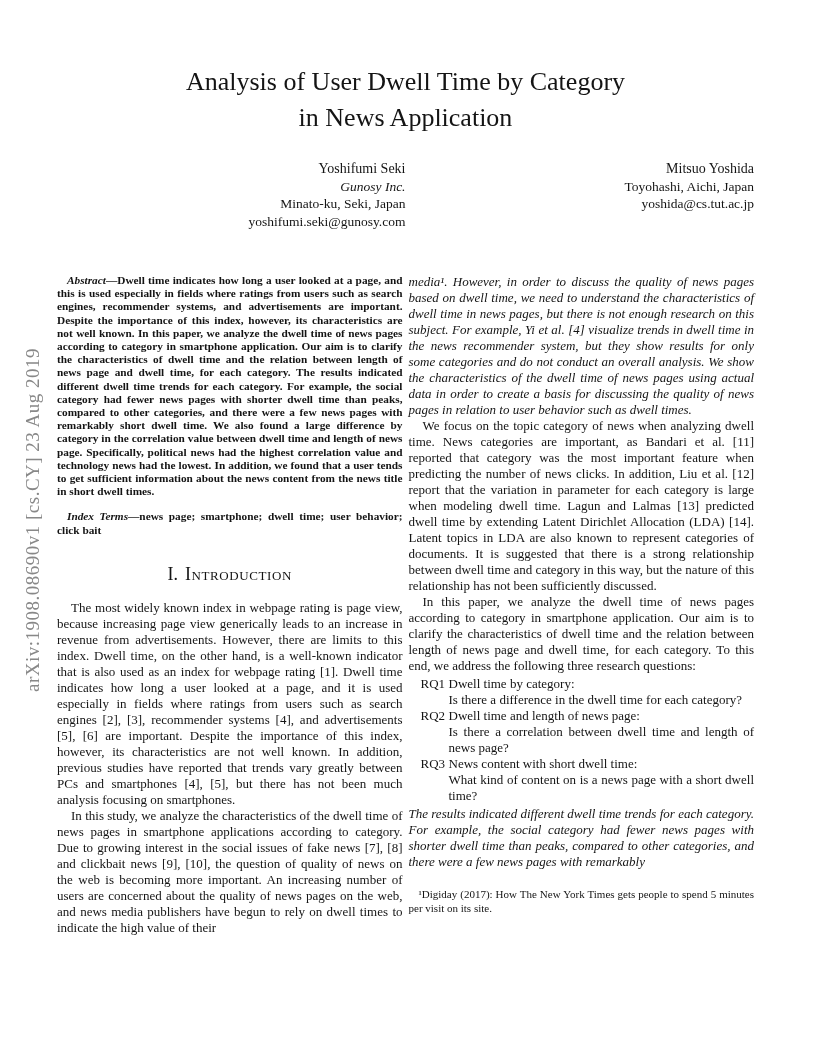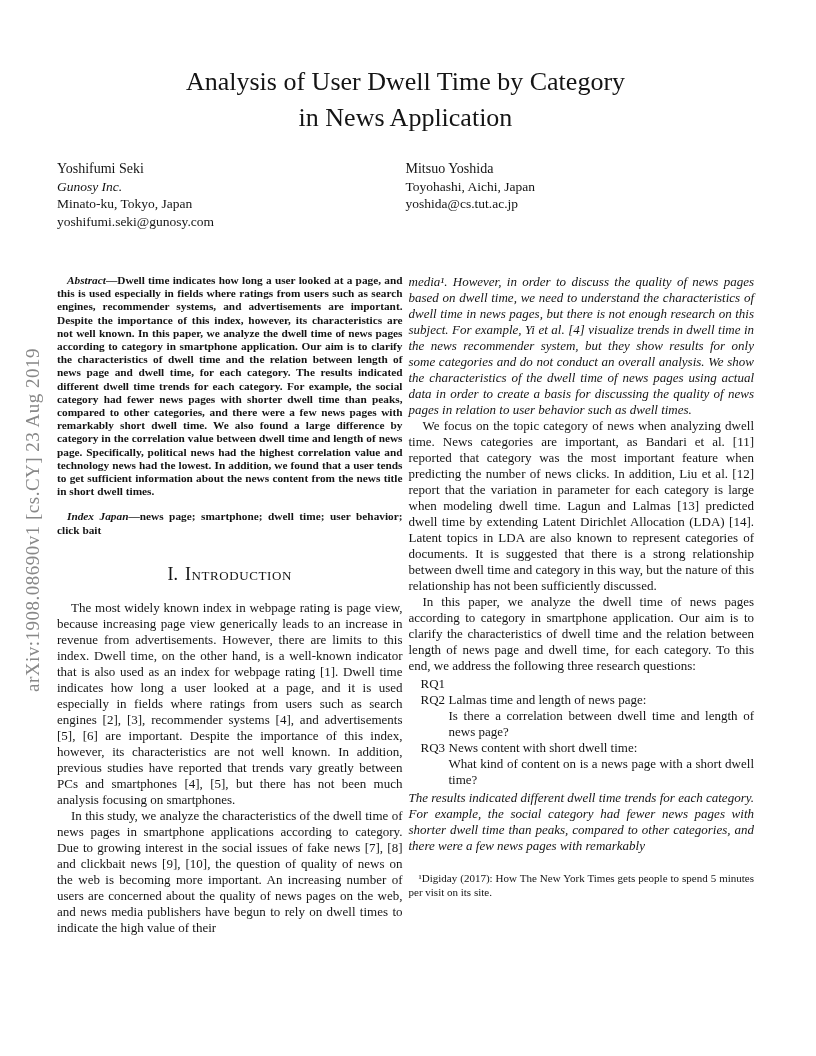--- a/index.html
+++ b/index.html
@@ -37,21 +37,21 @@
     line-height: 36px;
     font-weight: normal;
   }
   .paper-title span { display: block; }
   .authors-row {
     display: flex;
     margin-top: 24px;
   }
   .author-block {
     flex: 1 1 50%;
-    text-align: left;
+    text-align: right;
     font-size: 13.5px;
     line-height: 17.5px;
   }
   .author-name { font-size: 14px; }
   .author-affiliation { font-style: italic; }
   .columns {
     display: flex;
     gap: 6px;
     margin-top: 44px;
   }
@@ -117,56 +117,60 @@
 
     <h1 class="paper-title">
       <span>Analysis of User Dwell Time by Category</span>
       <span>in News Application</span>
     </h1>
 
     <div class="authors-row">
       <div class="author-block">
         <div class="author-name">Yoshifumi Seki</div>
         <div class="author-affiliation">Gunosy Inc.</div>
-        <div class="author-address">Minato-ku, Tokyo, Japan</div>
+        <div class="author-address">Minato-ku, Seki, Japan</div>
         <div class="author-email">yoshifumi.seki@gunosy.com</div>
       </div>
       <div class="author-block">
         <div class="author-name">Mitsuo Yoshida</div>
         <div class="author-address">Toyohashi, Aichi, Japan</div>
         <div class="author-email">yoshida@cs.tut.ac.jp</div>
       </div>
     </div>
 
     <div class="columns">
 
       <div class="col">
         <p class="abstract"><span class="lead-italic">Abstract</span><span>—Dwell time indicates how long a user looked at a page, and this is used especially in fields where ratings from users such as search engines, recommender systems, and advertisements are important. Despite the importance of this index, however, its characteristics are not well known. In this paper, we analyze the dwell time of news pages according to category in smartphone application. Our aim is to clarify the characteristics of dwell time and the relation between length of news page and dwell time, for each category. The results indicated different dwell time trends for each category. For example, the social category had fewer news pages with shorter dwell time than peaks, compared to other categories, and there were a few news pages with remarkably short dwell time. We also found a large difference by category in the correlation value between dwell time and length of news page. Specifically, political news had the highest correlation value and technology news had the lowest. In addition, we found that a user tends to get sufficient information about the news content from the news title in short dwell times.</span></p>
 
-        <p class="index-terms"><span class="lead-italic">Index Japan</span><span>—news page; smartphone; dwell time; user behavior; click bait</span></p>
+        <p class="index-terms"><span class="lead-italic">Index Terms</span><span>—news page; smartphone; dwell time; user behavior; click bait</span></p>
 
         <h2 class="section-heading"><span class="secnum">I.</span><span class="sc">Introduction</span></h2>
 
         <p class="body-para">The most widely known index in webpage rating is page view, because increasing page view generically leads to an increase in revenue from advertisements. However, there are limits to this index. Dwell time, on the other hand, is a well-known indicator that is also used as an index for webpage rating [1]. Dwell time indicates how long a user looked at a page, and it is used especially in fields where ratings from users such as search engines [2], [3], recommender systems [4], and advertisements [5], [6] are important. Despite the importance of this index, however, its characteristics are not well known. In addition, previous studies have reported that trends vary greatly between PCs and smartphones [4], [5], but there has not been much analysis focusing on smartphones.</p>
         <p class="body-para">In this study, we analyze the characteristics of the dwell time of news pages in smartphone applications according to category. Due to growing interest in the social issues of fake news [7], [8] and clickbait news [9], [10], the question of quality of news on the web is becoming more important. An increasing number of users are concerned about the quality of news pages on the web, and news media publishers have begun to rely on dwell times to indicate the high value of their</p>
       </div>
 
       <div class="col">
         <p class="body-para no-indent">media¹. However, in order to discuss the quality of news pages based on dwell time, we need to understand the characteristics of dwell time in news pages, but there is not enough research on this subject. For example, Yi et al. [4] visualize trends in dwell time in the news recommender system, but they show results for only some categories and do not conduct an overall analysis. We show the characteristics of the dwell time of news pages using actual data in order to create a basis for discussing the quality of news pages in relation to user behavior such as dwell times.</p>
         <p class="body-para">We focus on the topic category of news when analyzing dwell time. News categories are important, as Bandari et al. [11] reported that category was the most important feature when predicting the number of news clicks. In addition, Liu et al. [12] report that the variation in parameter for each category is large when modeling dwell time. Lagun and Lalmas [13] predicted dwell time by extending Latent Dirichlet Allocation (LDA) [14]. Latent topics in LDA are also known to represent categories of documents. It is suggested that there is a strong relationship between dwell time and category in this way, but the nature of this relationship has not been sufficiently discussed.</p>
         <p class="body-para">In this paper, we analyze the dwell time of news pages according to category in smartphone application. Our aim is to clarify the characteristics of dwell time and the relation between length of news page and dwell time, for each category. To this end, we address the following three research questions:</p>
 
         <div class="rq-list">
           <div class="rq-item">
             <div class="rq-id">RQ1</div>
+            <div class="rq-text">
+              <div>Dwell time by category:</div>
+              <div>Is there a difference in the dwell time for each category?</div>
+            </div>
           </div>
           <div class="rq-item">
             <div class="rq-id">RQ2</div>
             <div class="rq-text">
-              <div>Lalmas time and length of news page:</div>
+              <div>Dwell time and length of news page:</div>
               <div>Is there a correlation between dwell time and length of news page?</div>
             </div>
           </div>
           <div class="rq-item">
             <div class="rq-id">RQ3</div>
             <div class="rq-text">
               <div>News content with short dwell time:</div>
               <div>What kind of content on is a news page with a short dwell time?</div>
             </div>
           </div>

